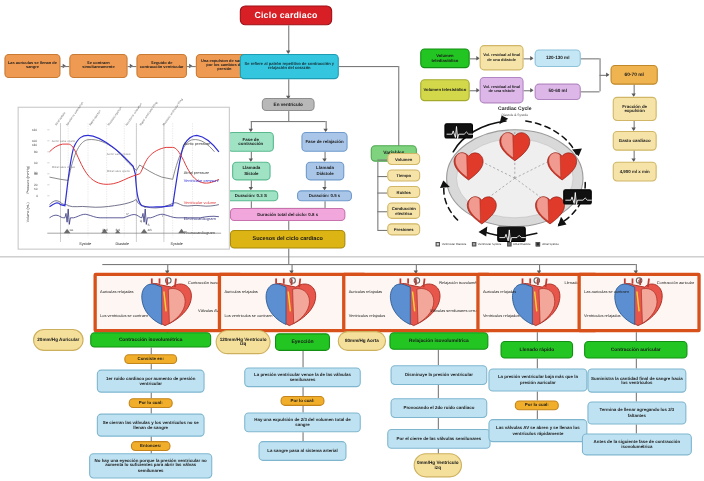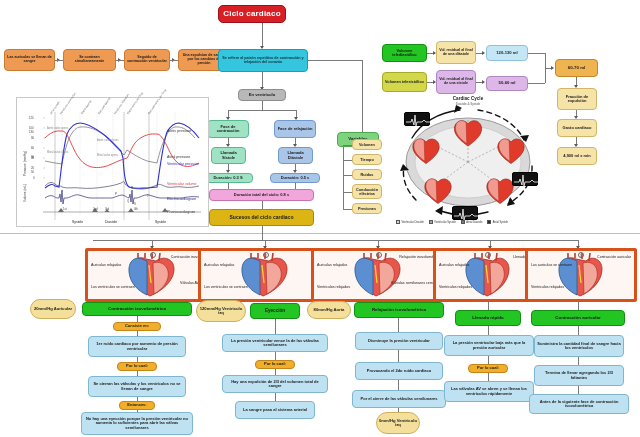--- a/index.html
+++ b/index.html
@@ -122,21 +122,21 @@
   .legend-row { position: absolute; display: flex; gap: 5px; font-size: 2.6px; color:#333; }
   .legend-item { display: flex; align-items: center; gap: 1.5px; }
   .legend-sw { width: 4px; height: 4px; border: 1px solid #555; display:inline-block;}
   .hr-div { position: absolute; left: 0; right: 0; height: 1px; background: #bdbdbd; }
 </style>
 </head>
 <body>
 
 <div id="canvas">
 
-  <div class="node title-node" style="left:218px; top:5px; width:68px; height:18px;">
+  <div class="node title-node" style="left:218px; top:5px; width:84px; height:18px;">
     <span>Ciclo cardiaco</span>
   </div>
   <div class="line vline" style="left:262px; top:23px; height:25px;"></div>
   <div class="arrow arrow-down" style="left:260px; top:46px;"></div>
 
   <div class="node orange" style="left:4px; top:49px; width:51px; height:22px; font-size:3.6px;">
     <span>Las auriculas se llenan de sangre</span>
   </div>
   <div class="arrow arrow-right" style="left:57px; top:58px;"></div>
   <div class="line hline" style="left:55px; top:60px; width:8px;"></div>

